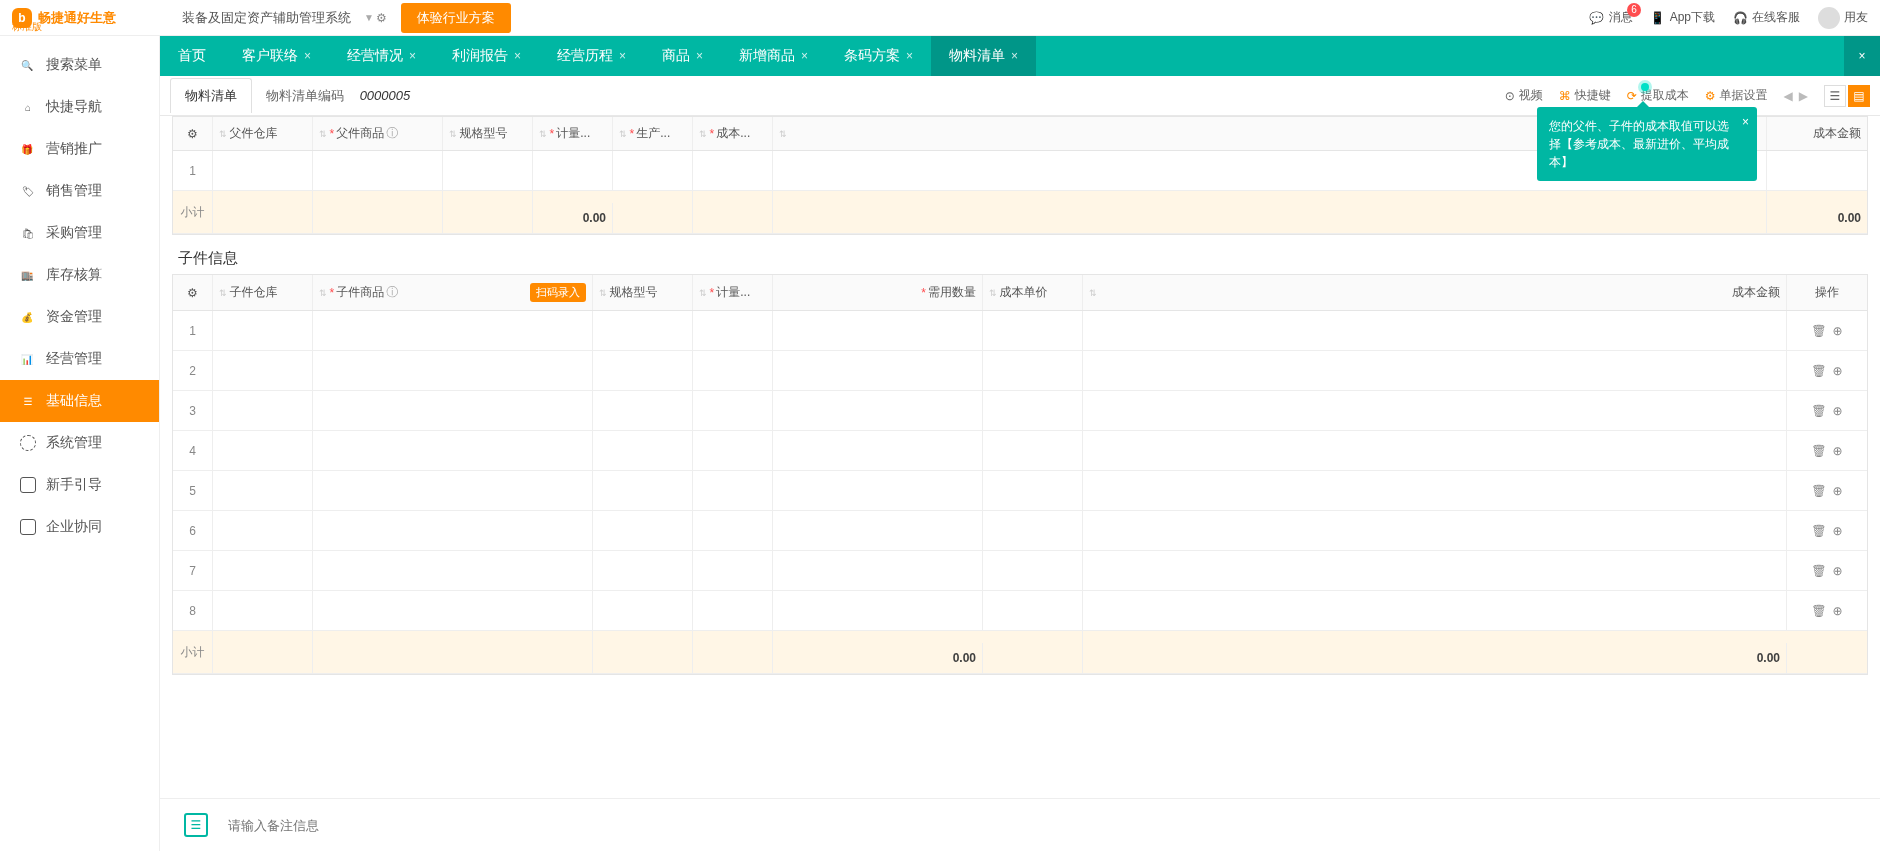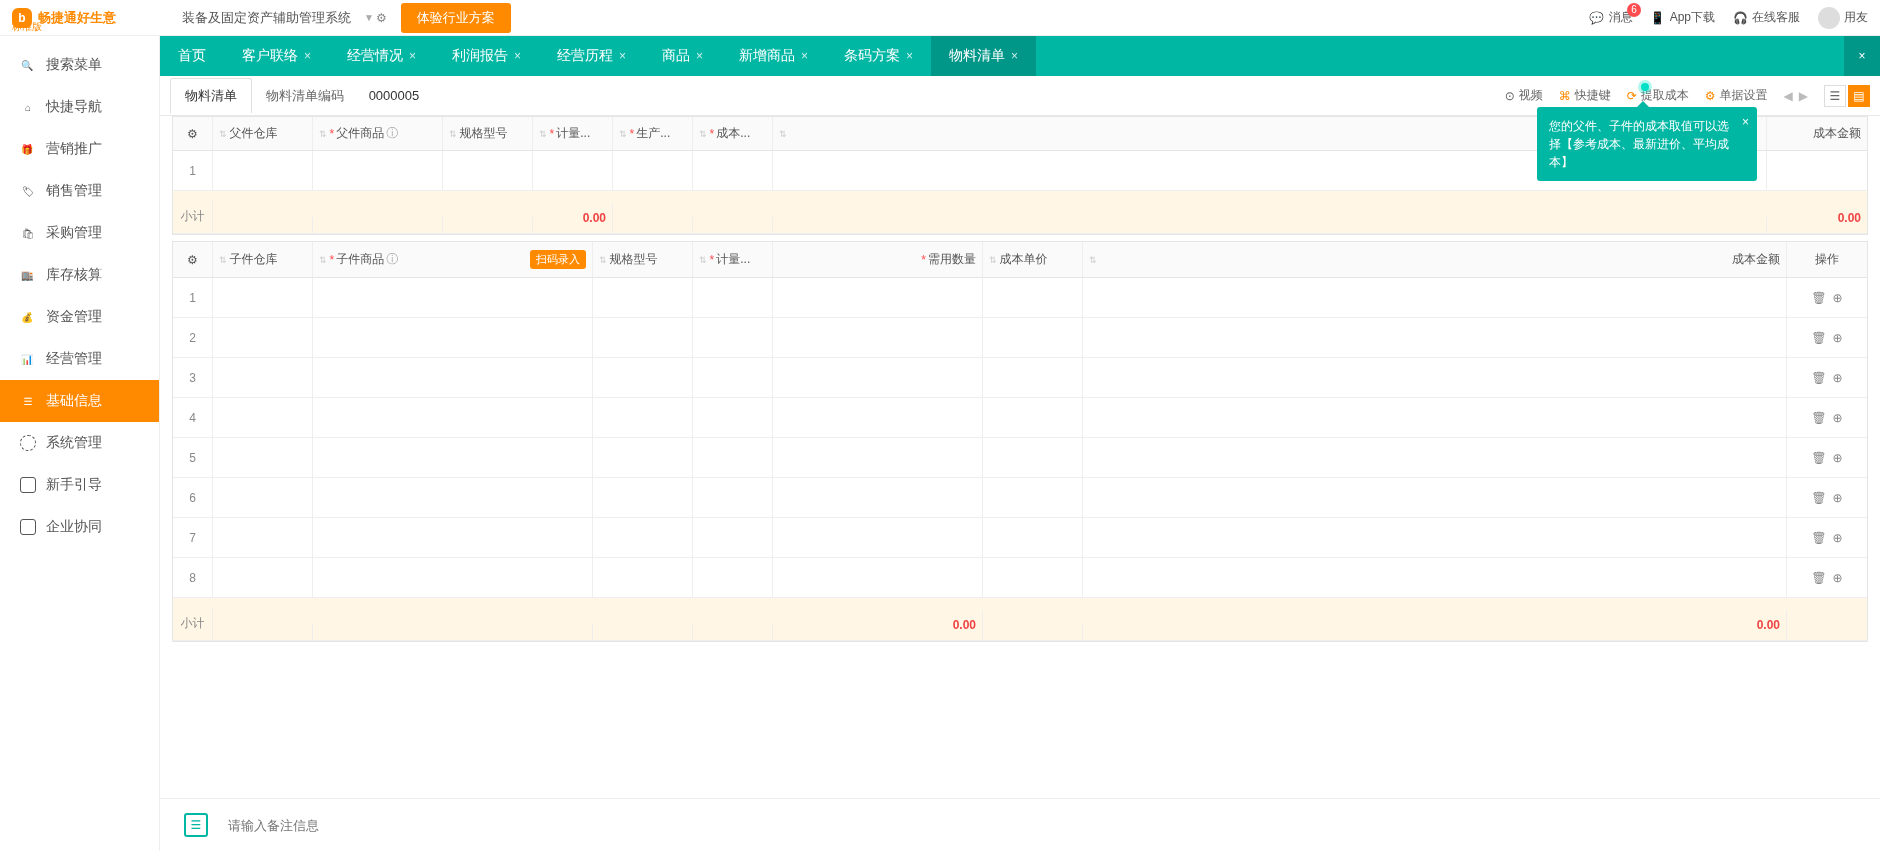--- a/index.html
+++ b/index.html
@@ -41,44 +41,44 @@
 .tab { display: flex; align-items: center; padding: 0 18px; color: #fff; font-size: 14px; cursor: pointer; gap: 6px; }
 .tab.active { background: #009688; }
 .tab .x { font-size: 12px; opacity: .8; }
 .tab-close-all { margin-left: auto; width: 36px; display: flex; align-items: center; justify-content: center; color: #fff; cursor: pointer; background: #009688; }
 
 
 .subhdr { display: flex; align-items: center; height: 40px; border-bottom: 1px solid #e8e8e8; padding: 0 10px; background: #fff; }
 .subtabs { display: flex; align-items: center; }
 .subtab { padding: 8px 14px; border: 1px solid #e0e0e0; border-bottom: none; background: #fff; font-size: 13px; color: #333; border-radius: 3px 3px 0 0; }
 .subtab + .subtab-info { margin-left: 14px; color: #666; font-size: 13px; }
-.code-val { color: #333; margin-left: 21px; }
+.code-val { color: #333; margin-left: 12px; font-style: italic; }
 .subhdr-right { margin-left: auto; display: flex; align-items: center; gap: 16px; color: #666; font-size: 12px; }
 .shr-item { display: flex; align-items: center; gap: 4px; cursor: pointer; }
 .shr-item .ic { color: #ff8a00; font-size: 12px; }
 .nav-arrows { display: flex; align-items: center; gap: 6px; color: #bbb; }
 .view-toggle { display: flex; align-items: center; gap: 2px; }
 .vt { width: 22px; height: 22px; display: flex; align-items: center; justify-content: center; border: 1px solid #ddd; cursor: pointer; }
 .vt.active { background: #ff8a00; color: #fff; border-color: #ff8a00; }
 
 
 .sect-title { padding: 8px 18px 6px; font-size: 15px; color: #333; }
 
 
 .tbl { border: 1px solid #e5e5e5; margin: 0 12px 6px; }
 .thead { display: flex; background: #fafafa; border-bottom: 1px solid #e5e5e5; }
 .th, .td { border-right: 1px solid #eee; padding: 8px 6px; font-size: 12px; color: #555; display: flex; align-items: center; position: relative; }
 .th:last-child, .td:last-child { border-right: none; }
 .th .sort { color: #ccc; font-size: 9px; margin-right: 3px; line-height: 8px; }
 .req { color: #ff4d4f; margin-right: 2px; }
 .info { color: #aaa; margin-left: 2px; }
 .row { display: flex; border-bottom: 1px solid #eee; min-height: 40px; }
-.row.subtotal { background: #fff6e6; align-items: flex-end; }
+.row.subtotal { background: #fff6e6; }
 .num-cell { justify-content: center; color: #888; }
-.right-align { justify-content: flex-end; font-weight: bold; color: #ef4444; margin-top: 12px; }
+.right-align { justify-content: flex-end; font-weight: bold; color: #404040; margin-top: 12px; }
 .scan-badge { background: #ff8a00; color: #fff; padding: 2px 6px; border-radius: 3px; font-size: 11px; margin-left: auto; }
 .act-icon { color: #888; cursor: pointer; margin: 0 3px; }
 
 
 .tip { position: absolute; background: #00b7a3; color: #fff; padding: 10px 26px 10px 12px; border-radius: 3px; font-size: 12px; line-height: 18px; width: 220px; z-index: 50; }
 .tip::before { content: ""; position: absolute; top: -12px; left: 100px; border: 6px solid transparent; border-bottom-color: #00b7a3; }
 .tip .tip-close { position: absolute; top: 6px; right: 8px; cursor: pointer; }
 .tip-dot { position: absolute; top: -24px; left: 104px; width: 8px; height: 8px; background: #00e0c7; border-radius: 50%; box-shadow: 0 0 0 3px rgba(0,224,199,.3); }
 
 
@@ -340,20 +340,21 @@
           <div class="td p-c8 right-align">0.00</div>
         </div>
 
         <div class="tip" style="top:-10px; right:110px;">
           <div class="tip-dot"></div>
           <span>您的父件、子件的成本取值可以选择【参考成本、最新进价、平均成本】</span>
           <span class="tip-close">×</span>
         </div>
       </div>
 
+      <div class="sect-title">子件信息</div>
       <div class="tbl">
         <div class="thead">
           <div class="th c-c0">
               <span>⚙</span>
             </div>
           <div class="th c-c1">
               <span class="sort">⇅</span>
               <span>子件仓库</span>
             </div>
           <div class="th c-c2">

